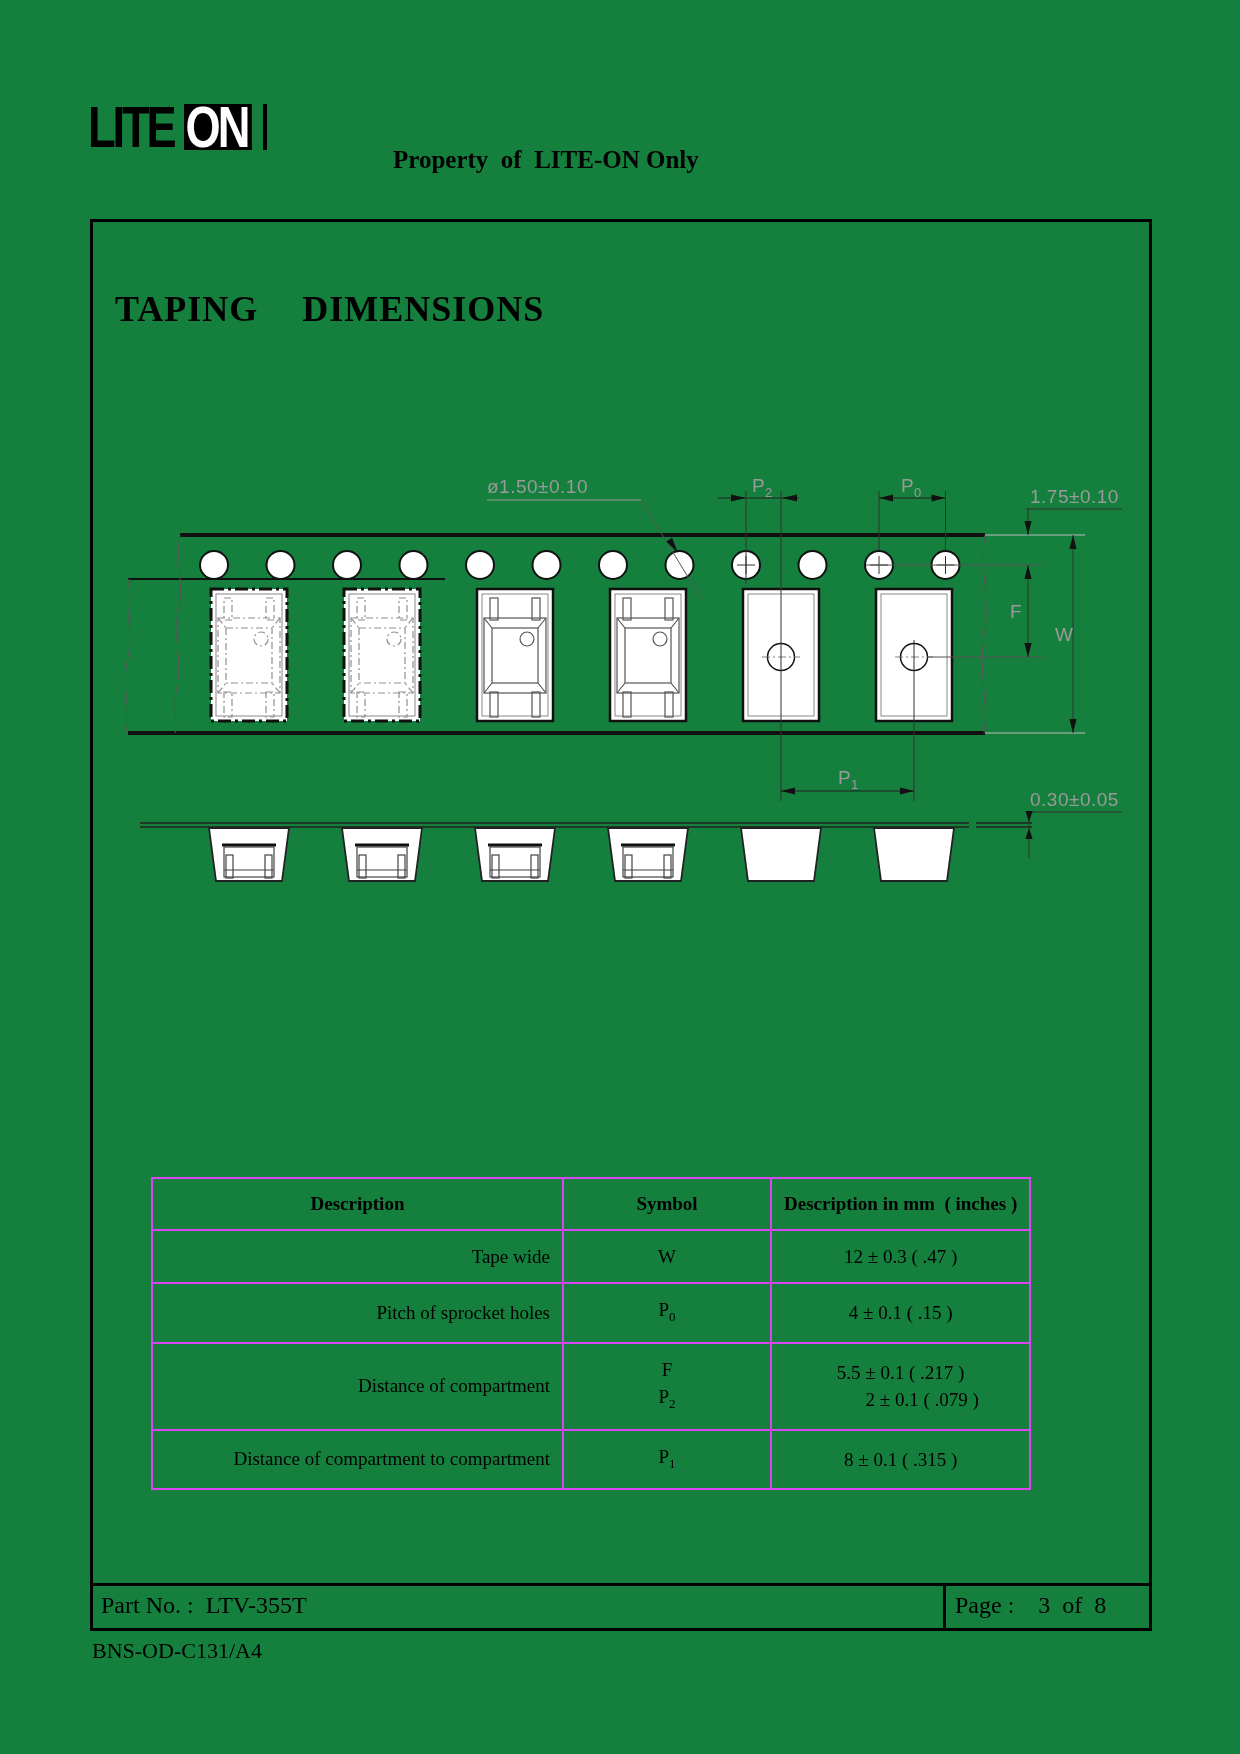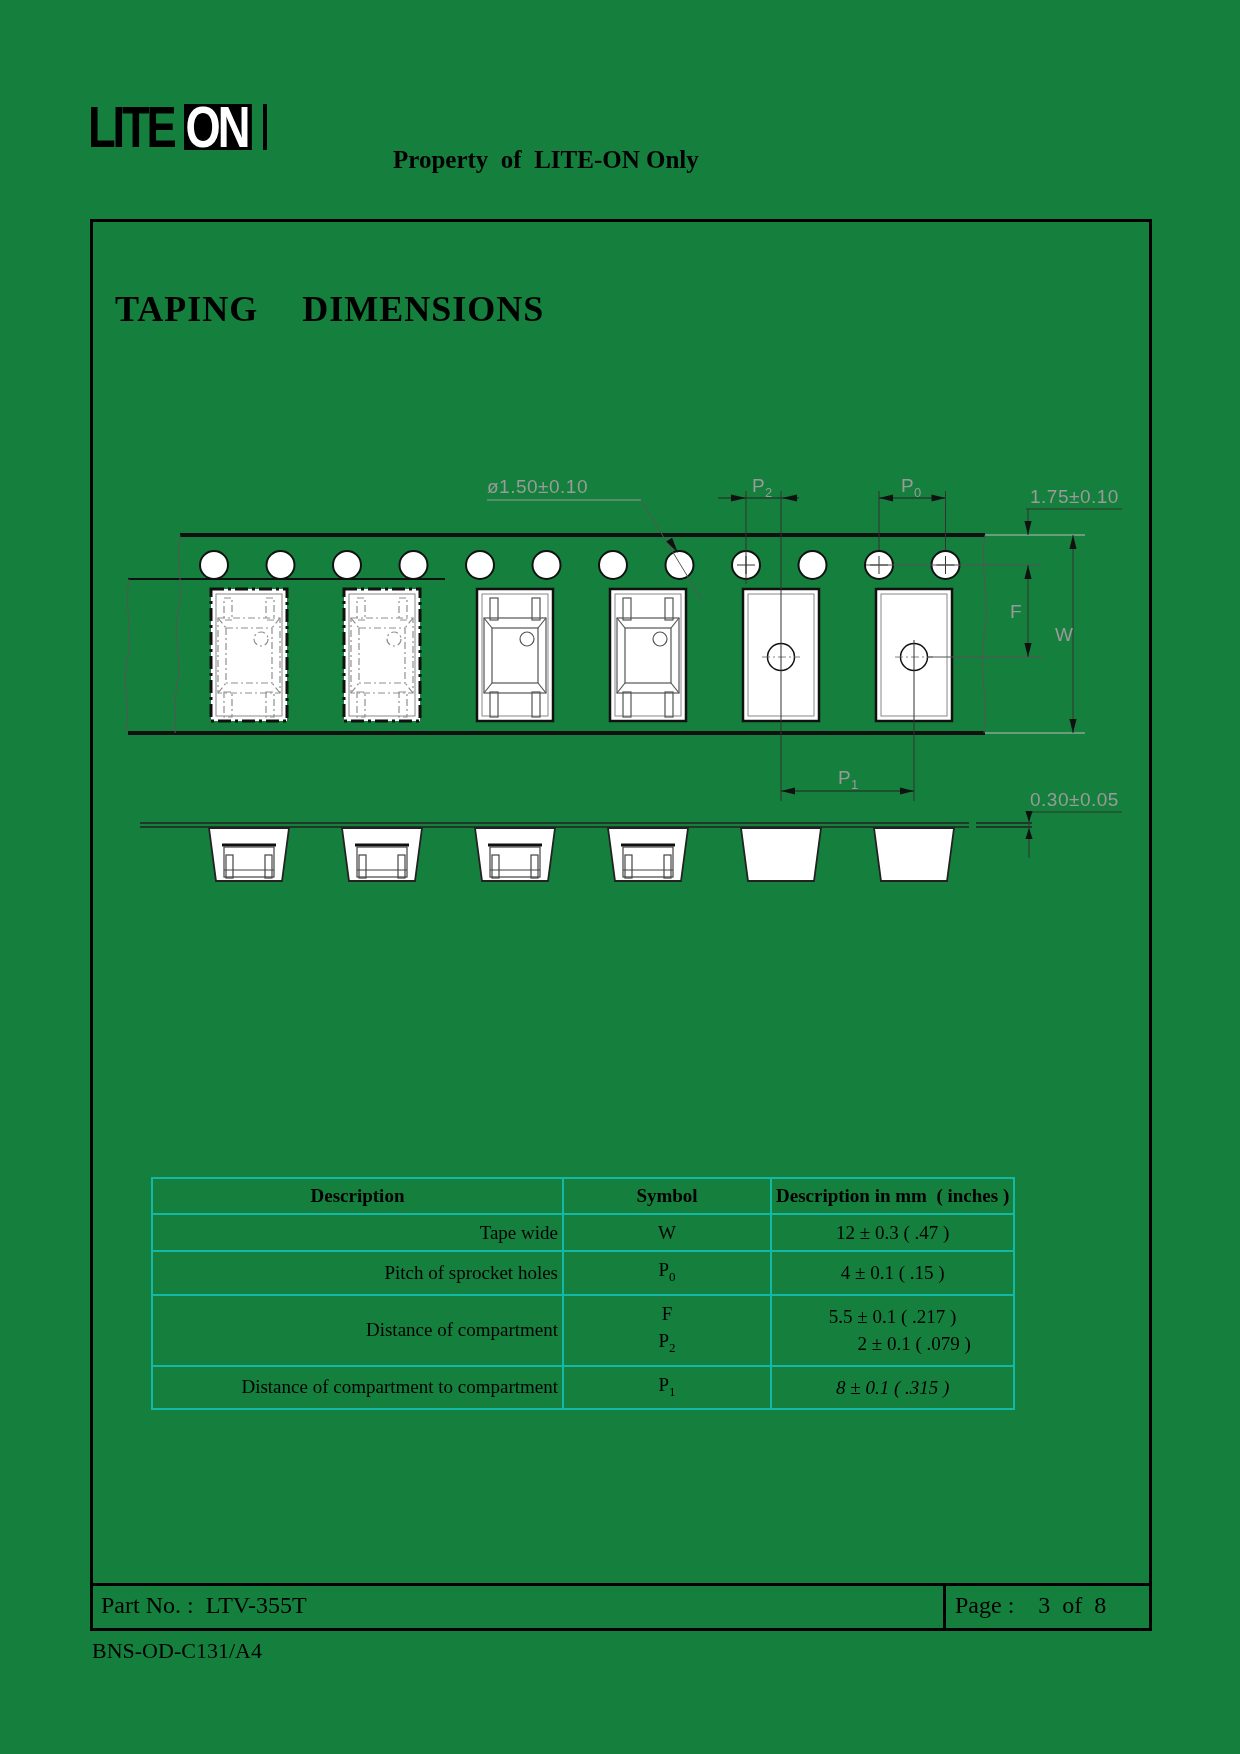--- a/index.html
+++ b/index.html
@@ -25,21 +25,21 @@
   #section-title{position:absolute;left:115px;top:280px;font-weight:bold;font-size:36px;
                  letter-spacing:1px;word-spacing:12px;white-space:pre;margin-top:8px;}
 
   
   #drawing{position:absolute;left:90px;top:400px;width:1070px;height:500px;}
   .dimtxt{font-family:"Liberation Sans",sans-serif;font-size:19px;fill:#9a9a9a;letter-spacing:.5px;}
   .dimsub{font-family:"Liberation Sans",sans-serif;font-size:13px;fill:#9a9a9a;}
 
   
   #dim-table{position:absolute;left:151px;top:1177px;border-collapse:collapse;}
-  #dim-table th,#dim-table td{border:2px solid #14b8a6;font-size:19px;padding:4px;}
+  #dim-table th,#dim-table td{border:2px solid #d946ef;font-size:19px;padding:12px;}
   #dim-table th{font-weight:bold;text-align:center;height:26px;}
   #dim-table td{text-align:center;vertical-align:middle;}
   #dim-table td.desc{text-align:right;padding-left:14px;}
   #dim-table tr.r1 td{height:27px;} #dim-table tr.r2 td{height:25px;}
   #dim-table tr.r3 td{height:54px;} #dim-table tr.r4 td{height:24px;}
   #dim-table .ln{line-height:27px;}
   sub.sym{font-size:13px;}
 
   
   #footer-line{position:absolute;left:90px;top:1583px;width:1062px;height:0;border-top:3px solid #000;}
@@ -308,21 +308,21 @@
             <div class="ln" style="white-space: pre;">5.5 ± 0.1 ( .217 )</div>
             <div class="ln" style="white-space: pre; margin-left: 43px;">2 ± 0.1 ( .079 )</div>
           </td>
         </tr>
         <tr class="r4">
           <td class="desc">Distance of compartment to compartment</td>
           <td>
             <div class="ln"><span>P</span><sub class="sym">1</sub></div>
           </td>
           <td>
-            <div class="ln" style="white-space: pre; font-style: italic;">8 ± 0.1 ( .315 )</div>
+            <div class="ln" style="white-space: pre;">8 ± 0.1 ( .315 )</div>
           </td>
         </tr>
       </tbody>
   </table>
 
   <div id="footer-line"></div>
   <div id="footer-divider"></div>
   <div id="part-no"><span>Part No. :  </span><span>LTV-355T</span></div>
   <div id="page-no"><span>Page :    </span><span>3  of  8</span></div>
   <div id="doc-code">BNS-OD-C131/A4</div>

